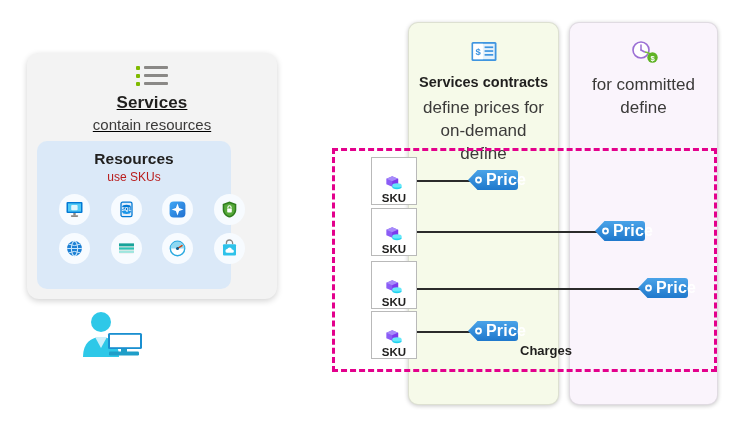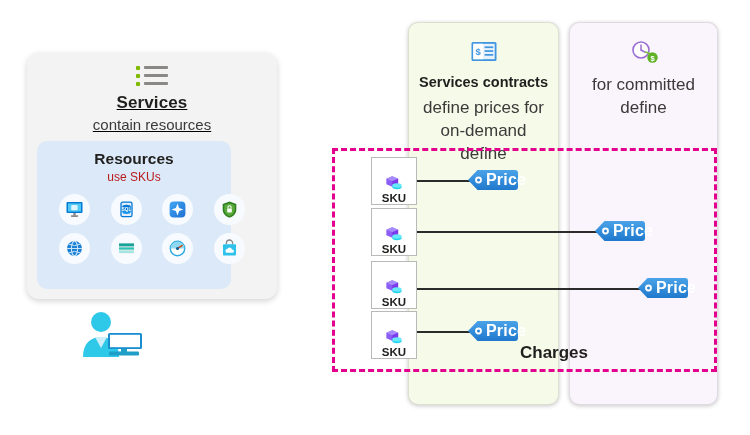--- a/index.html
+++ b/index.html
@@ -66,21 +66,21 @@
 
   
   .charges-region{
     position:absolute;left:332px;top:148px;width:385px;height:224px;
     border:3px dashed #e3008c;
     box-sizing:border-box;
     pointer-events:none;
   }
   .charges-label{
     position:absolute;left:520px;top:343px;
-    font-size:17px;font-weight:bold;color:#201f1e;
+    font-size:13px;font-weight:bold;color:#201f1e;
     white-space:nowrap;
   }
 
   
   .sku-box{
     position:absolute;left:352px;width:46px;height:48px;
     background:#ffffff;border:1px solid #b9b9b9;
     box-sizing:border-box;
     display:flex;flex-direction:column;align-items:center;justify-content:space-between;
     padding-top:17px;

